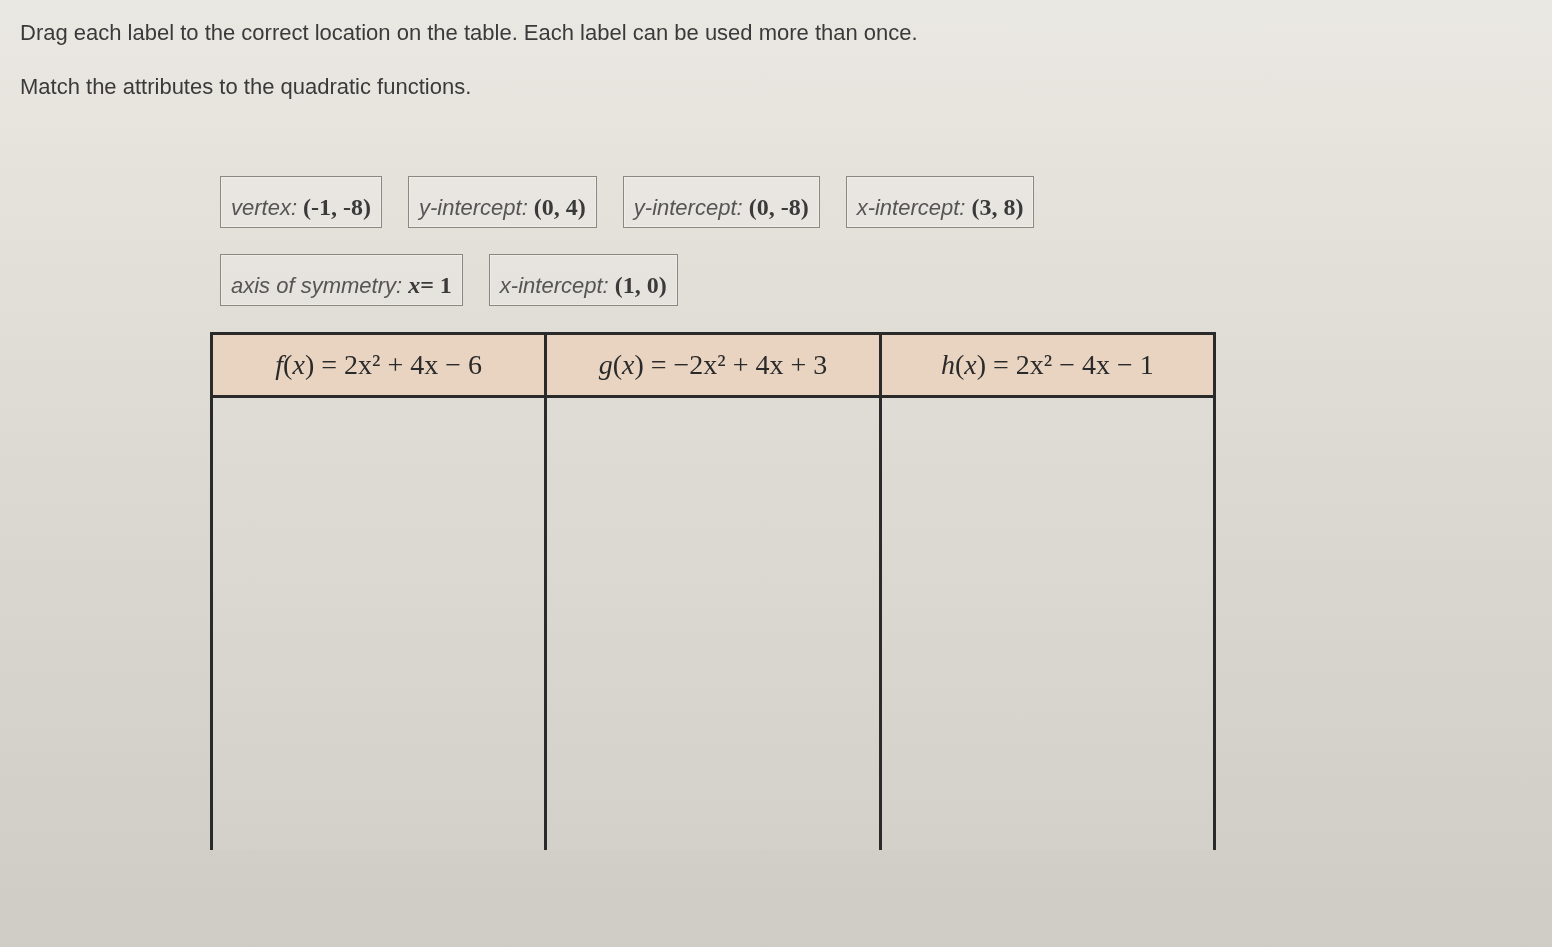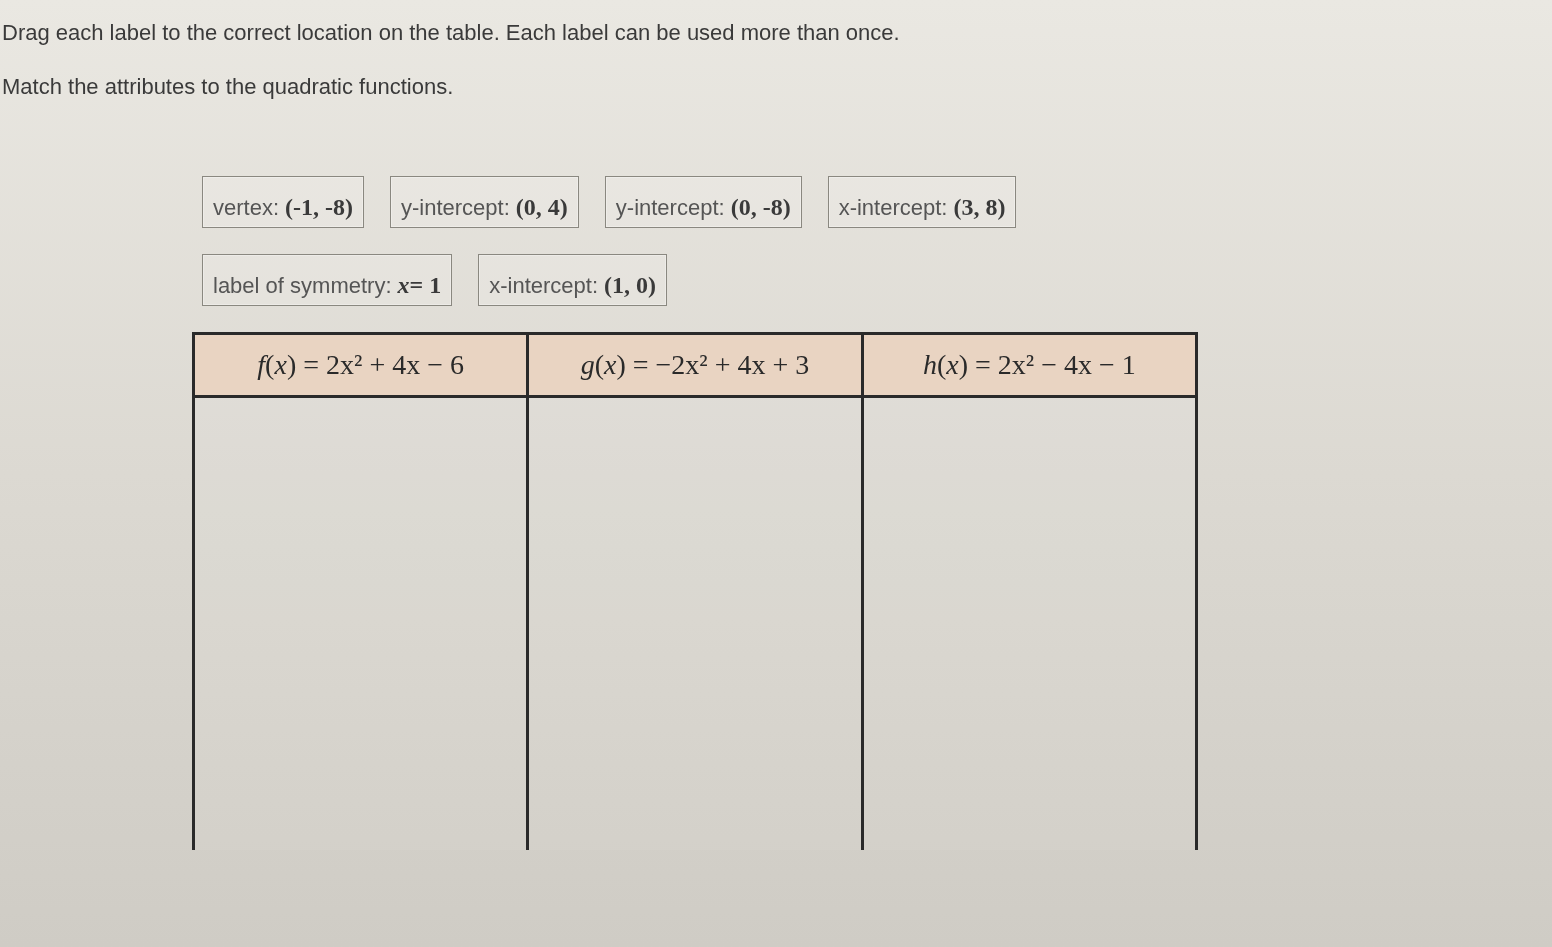--- a/index.html
+++ b/index.html
@@ -6,21 +6,21 @@
     margin: 0;
     padding: 0;
     font-family: Arial, Helvetica, sans-serif;
     background: linear-gradient(to bottom, #eae8e2 0%, #dcd9d2 50%, #cfccc5 100%);
     width: 1552px;
     height: 947px;
     overflow: hidden;
     color: #3a3a3a;
   }
   .page {
-    padding: 20px 20px 0 2px;
+    padding: 20px 20px 0 20px;
     box-sizing: border-box;
   }
   .instruction {
     font-size: 22px;
     color: #3a3a3a;
     margin-bottom: 28px;
   }
   .subinstruction {
     font-size: 22px;
     color: #3a3a3a;
@@ -42,20 +42,21 @@
     border: 1px solid #8a8880;
     background: rgba(255,255,255,0.15);
     padding: 6px 10px;
     font-size: 22px;
     color: #555;
     cursor: grab;
     user-select: none;
     box-shadow: inset 0 0 0 1px rgba(255,255,255,0.3);
   }
   .drag-label .attr-name {
+    font-style: italic;
     margin-right: 6px;
     margin-top: 12px;
   }
   .drag-label .attr-value {
     font-weight: bold;
     color: #3a3a3a;
     font-family: 'Times New Roman', serif;
     font-size: 24px;
   }
   .drag-label .var-x {
@@ -119,21 +120,21 @@
         <span class="attr-name">y-intercept:</span>
         <span class="attr-value">(0, -8)</span>
       </div>
       <div class="drag-label">
         <span class="attr-name">x-intercept:</span>
         <span class="attr-value">(3, 8)</span>
       </div>
     </div>
     <div class="label-row">
       <div class="drag-label">
-        <span class="attr-name">label of symmetry:</span>
+        <span class="attr-name">axis of symmetry:</span>
         <span class="var-x">x</span>
         <span class="attr-value"> = 1</span>
       </div>
       <div class="drag-label">
         <span class="attr-name">x-intercept:</span>
         <span class="attr-value">(1, 0)</span>
       </div>
     </div>
   </div>
 

